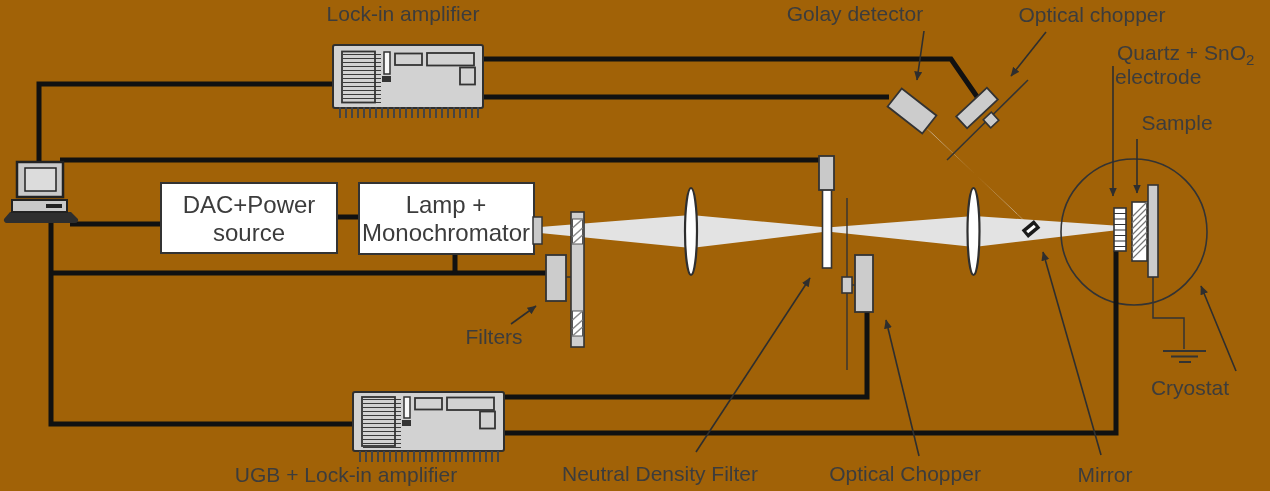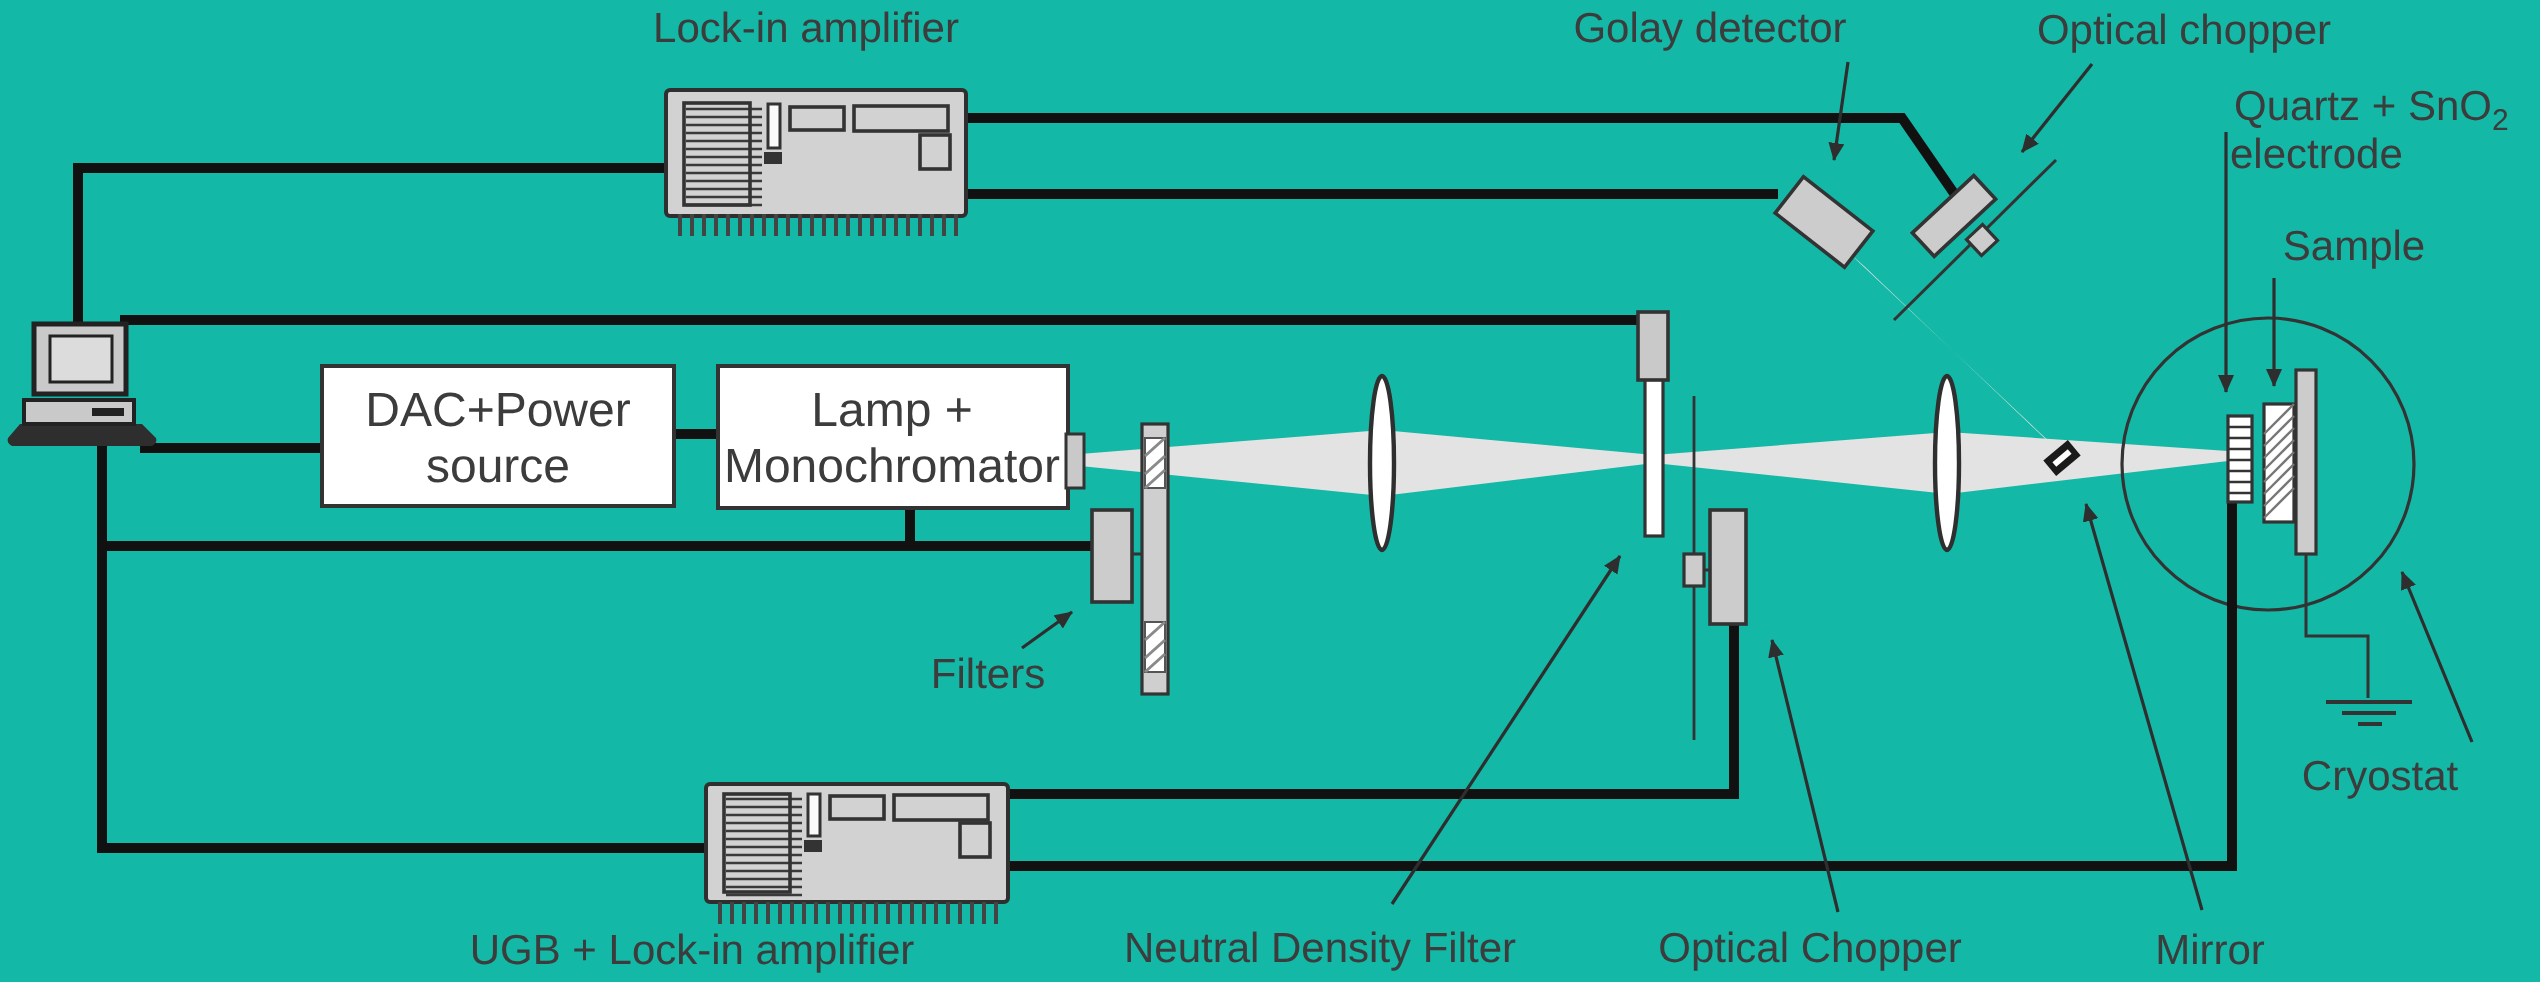--- a/index.html
+++ b/index.html
@@ -1,16 +1,16 @@
 <!DOCTYPE html>
 <html><head>
 <meta charset="utf-8">
 <style>
   html,body{margin:0;padding:0;background:#ffffff;}
-  #canvas{position:relative;width:1270px;height:491px;background:#14b8a6;overflow:hidden;}
+  #canvas{position:relative;width:1270px;height:491px;background:#a16207;overflow:hidden;}
   svg{position:absolute;left:0;top:0;}
   svg text{font-family:"Liberation Sans", sans-serif; fill:#3c3c3c;}
   .lbl{font-size:21px;}
   .boxlbl{font-size:24px;}
   .sub{font-size:15px;}
 </style>
 </head>
 <body>
 
 <div id="canvas">

